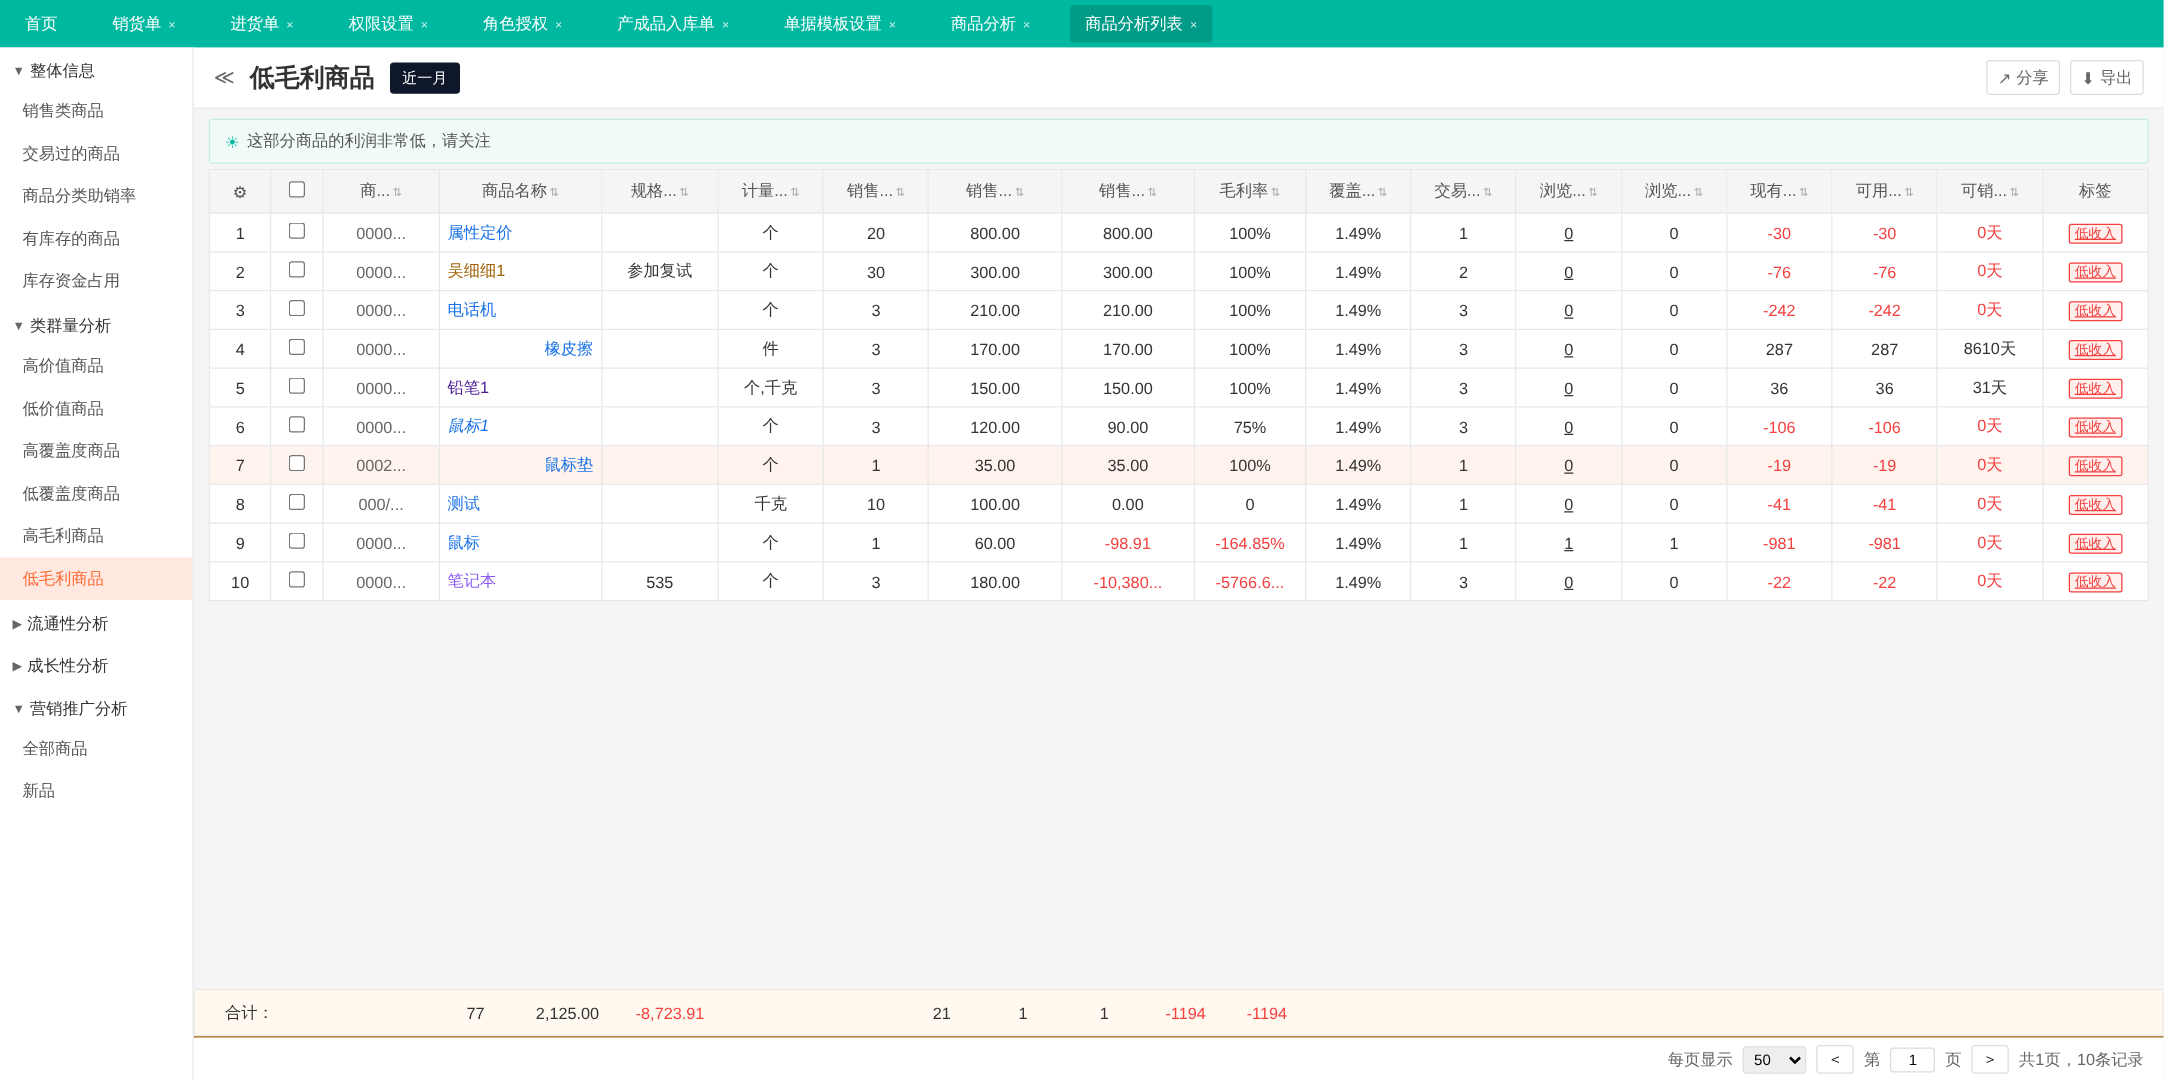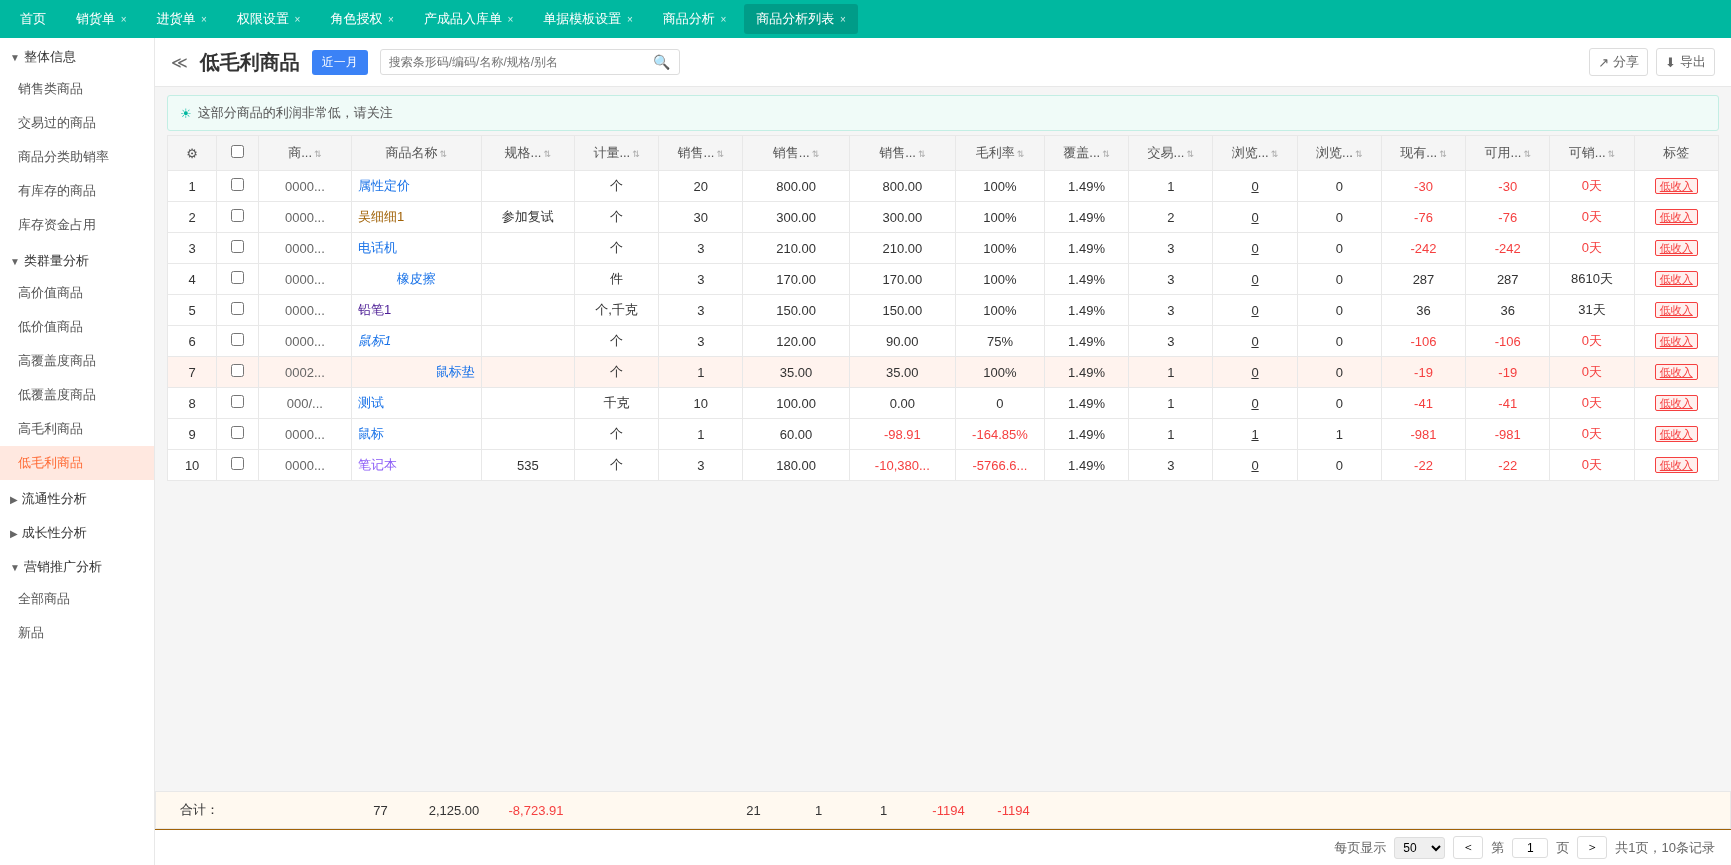--- a/index.html
+++ b/index.html
@@ -5,21 +5,21 @@
     * { box-sizing: border-box; margin: 0; padding: 0; font-family: 'Microsoft YaHei', Arial, sans-serif; font-size: 13px; }
     body { background: #f5f5f5; overflow: hidden; width: 1731px; height: 865px; }
 
     
     .top-nav {
       display: flex;
       align-items: center;
       background: #00b8a0;
       height: 38px;
       padding: 0 8px;
-      gap: 6px;
+      gap: 20px;
     }
     .nav-item {
       color: #fff;
       padding: 6px 12px;
       cursor: pointer;
       border-radius: 3px;
       white-space: nowrap;
       font-size: 13px;
     }
     .nav-item.active { background: rgba(0,0,0,0.15); }
@@ -81,21 +81,21 @@
       background: #fff;
       border-bottom: 1px solid #e8e8e8;
       gap: 12px;
     }
     .page-title {
       font-size: 20px;
       font-weight: bold;
       color: #333;
     }
     .filter-btn {
-      background: #3b82f6;
+      background: #0f172a;
       color: #fff;
       border: none;
       border-radius: 3px;
       padding: 4px 10px;
       cursor: pointer;
       font-size: 12px;
     }
     .search-box {
       display: flex;
       align-items: center;
@@ -312,24 +312,20 @@
     <div class="sidebar-item">全部商品</div>
     <div class="sidebar-item">新品</div>
   </div>
 
   <div class="content-area">
 
     <div class="content-header">
       <span style="cursor:pointer;color:#666;font-size:16px;">≪</span>
       <span class="page-title">低毛利商品</span>
       <button class="filter-btn">近一月</button>
-      <div class="search-box">
-        <input type="text" placeholder="搜索条形码/编码/名称/规格/别名" style="">
-        <span style="color:#aaa;font-size:14px;">🔍</span>
-      </div>
       <div class="header-actions">
         <button class="action-btn">
           <span>↗</span>
           <span>分享</span>
         </button>
         <button class="action-btn">
           <span>⬇</span>
           <span>导出</span>
         </button>
       </div>
@@ -422,21 +418,21 @@
       <td>0</td>
       <td class="red-text">-242</td>
       <td class="red-text">-242</td>
       <td class="red-text">0天</td>
       <td><span class="tag-low-income">低收入</span></td>
     </tr>
             <tr>
       <td>4</td>
       <td><input type="checkbox" style=""></td>
       <td style="color:#666;">0000...</td>
-      <td style="text-align:center;color:#1a73e8;">橡皮擦</td>
+      <td style="text-align:right;color:#1a73e8;">橡皮擦</td>
       <td></td>
       <td>件</td>
       <td>3</td>
       <td>170.00</td>
       <td class="">170.00</td>
       <td class="">100%</td>
       <td>1.49%</td>
       <td>3</td>
       <td><span class="underline-link">0</span></td>
       <td>0</td>

